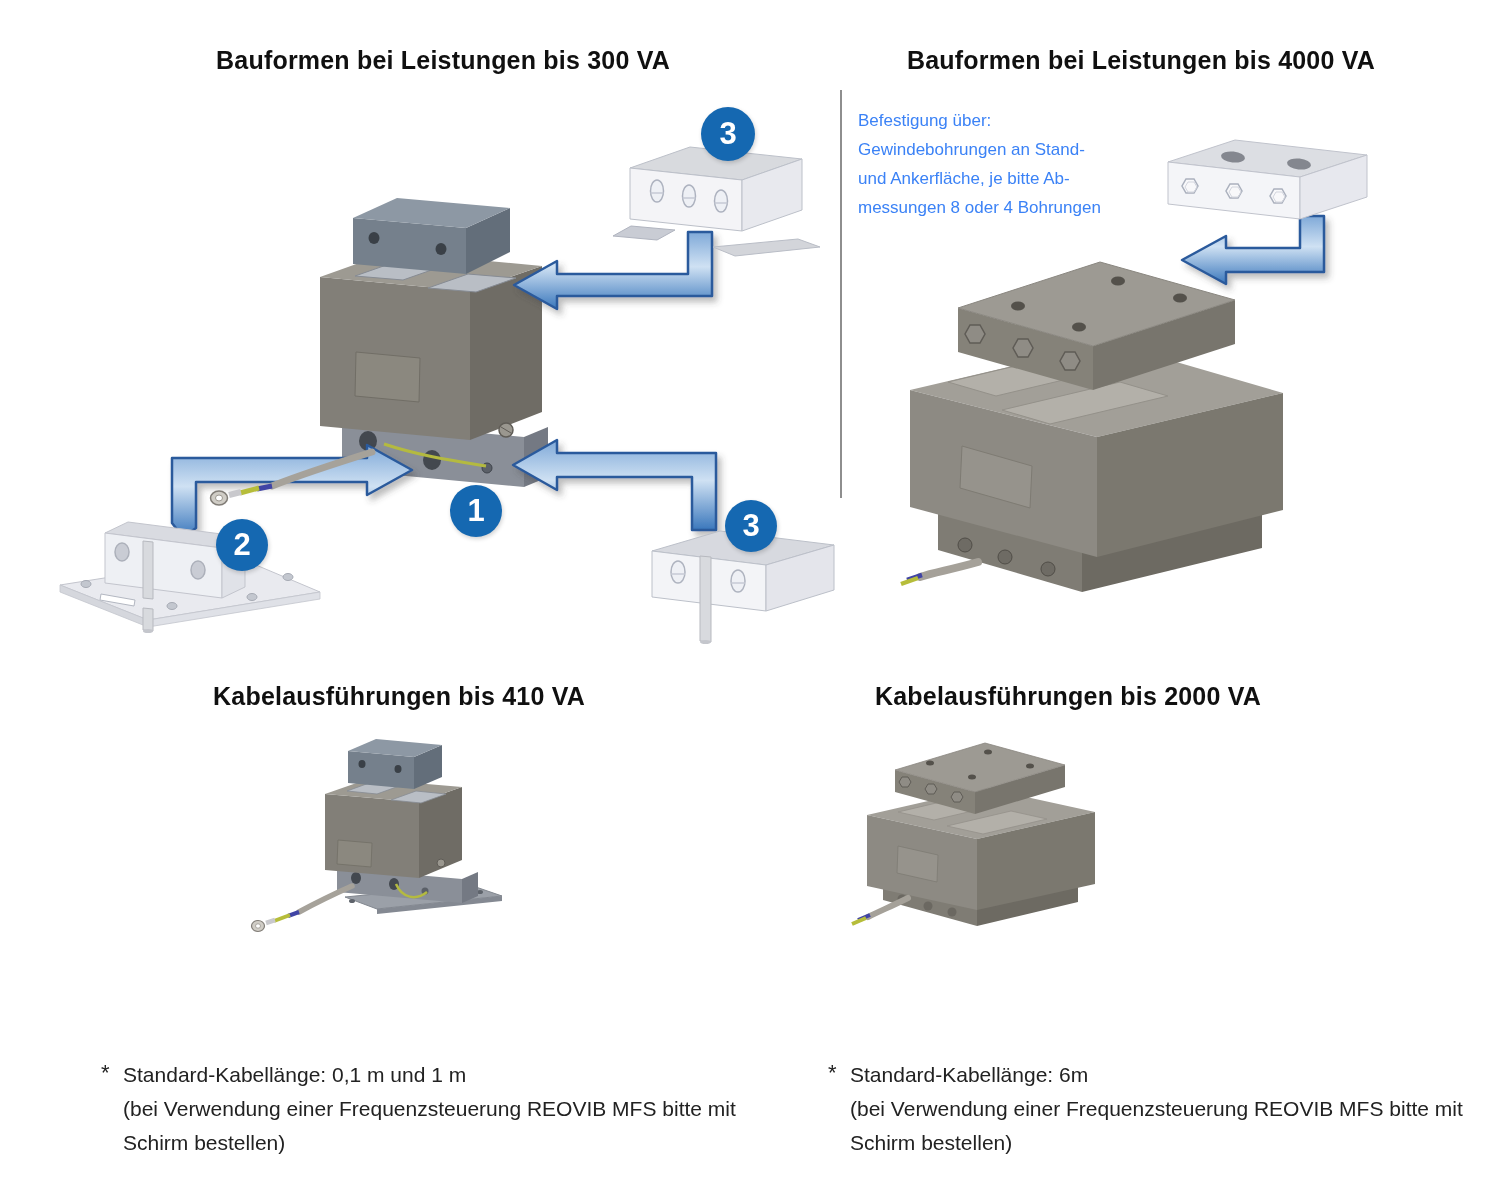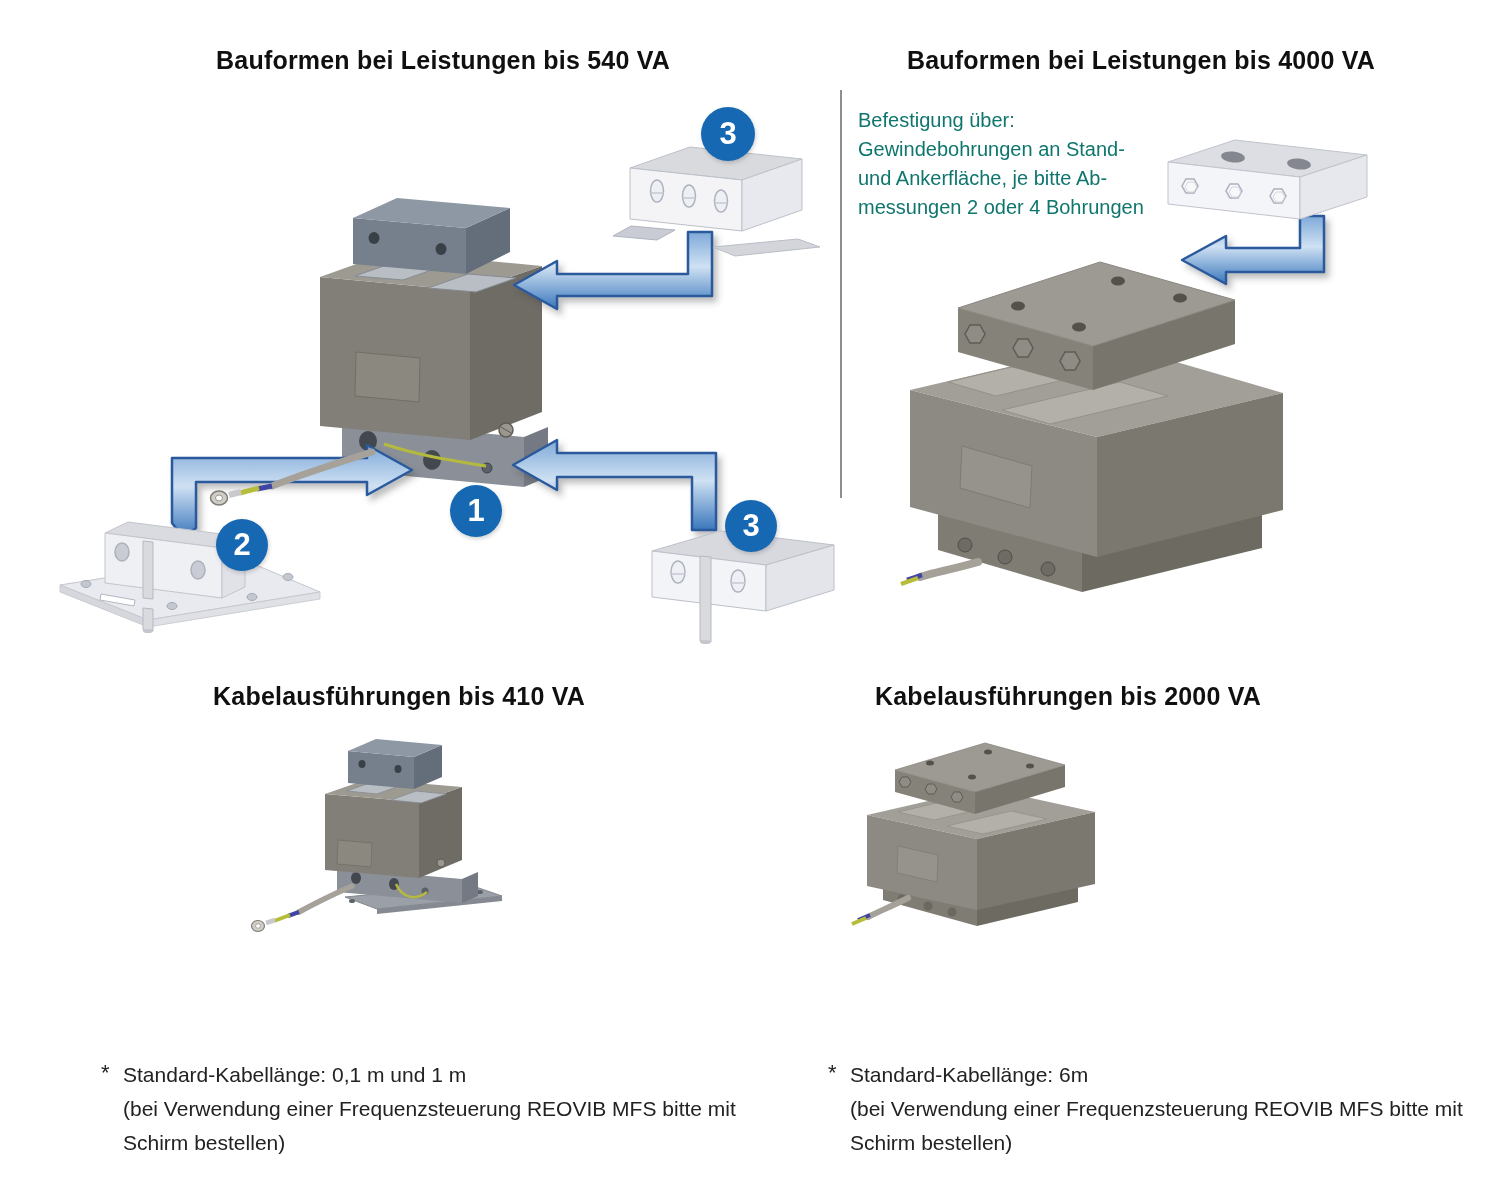--- a/index.html
+++ b/index.html
@@ -1,19 +1,19 @@
 <!DOCTYPE html>
 <html><head>
 <meta charset="utf-8">
 <style>
   html,body{margin:0;padding:0;}
   body{background:#ffffff;font-family:"Liberation Sans","DejaVu Sans",sans-serif;}
   #page{position:relative;width:1500px;height:1201px;background:#ffffff;overflow:hidden;}
   .title{position:absolute;transform:translateX(-50%);font-weight:bold;font-size:25px;color:#101010;white-space:nowrap;letter-spacing:0.2px;}
-  .note{position:absolute;font-size:20px;color:#0f766e;line-height:29px;}
+  .note{position:absolute;font-size:17px;color:#3b82f6;line-height:29px;}
   .footnote{position:absolute;display:flex;font-size:21px;color:#222222;}
   .fn-marker{width:22px;flex:0 0 22px;font-size:22px;padding-top:2px;}
   .fn-lines{line-height:34px;}
   .callout{position:absolute;width:52px;height:52px;border-radius:50%;background:#1568b1;color:#ffffff;
            font-weight:bold;font-size:31px;display:flex;align-items:center;justify-content:center;
            box-shadow:1px 2px 4px rgba(0,0,0,0.18);}
   .callout.big{width:54px;height:54px;}
   svg{position:absolute;left:0;top:0;}
 </style>
 </head>
@@ -238,29 +238,29 @@
       <ellipse cx="988" cy="752" rx="4" ry="2.5" fill="#54514b"></ellipse>
       <ellipse cx="1030" cy="766" rx="4" ry="2.5" fill="#54514b"></ellipse>
       <ellipse cx="972" cy="777" rx="4" ry="2.5" fill="#54514b"></ellipse>
       <polygon points="902,777 908,777 911,782 908,787 902,787 899,782" fill="#8f8c85" stroke="#5f5c56" stroke-width="1"></polygon>
       <polygon points="928,784 934,784 937,789 934,794 928,794 925,789" fill="#8f8c85" stroke="#5f5c56" stroke-width="1"></polygon>
       <polygon points="954,792 960,792 963,797 960,802 954,802 951,797" fill="#8f8c85" stroke="#5f5c56" stroke-width="1"></polygon>
     </g>
   </g>
 </svg>
 
-<div class="title" style="left:443px;top:46px">Bauformen bei Leistungen bis 540 VA</div>
+<div class="title" style="left:443px;top:46px">Bauformen bei Leistungen bis 300 VA</div>
 
 <div class="title" style="left:1141px;top:46px">Bauformen bei Leistungen bis 4000 VA</div>
 
 <div class="note" style="left:858px;top:106px">
   <div>Befestigung über:</div>
   <div>Gewindebohrungen an Stand-</div>
   <div>und Ankerfläche, je bitte Ab-</div>
-  <div>messungen 2 oder 4 Bohrungen</div>
+  <div>messungen 8 oder 4 Bohrungen</div>
 </div>
 
 <div class="title" style="left:399px;top:682px">Kabelausführungen bis 410 VA</div>
 
 <div class="title" style="left:1068px;top:682px">Kabelausführungen bis 2000 VA</div>
 
 <div class="callout big" style="left:701px;top:107px">3</div>
 <div class="callout" style="left:450px;top:485px">1</div>
 <div class="callout" style="left:216px;top:519px">2</div>
 <div class="callout" style="left:725px;top:500px">3</div>

